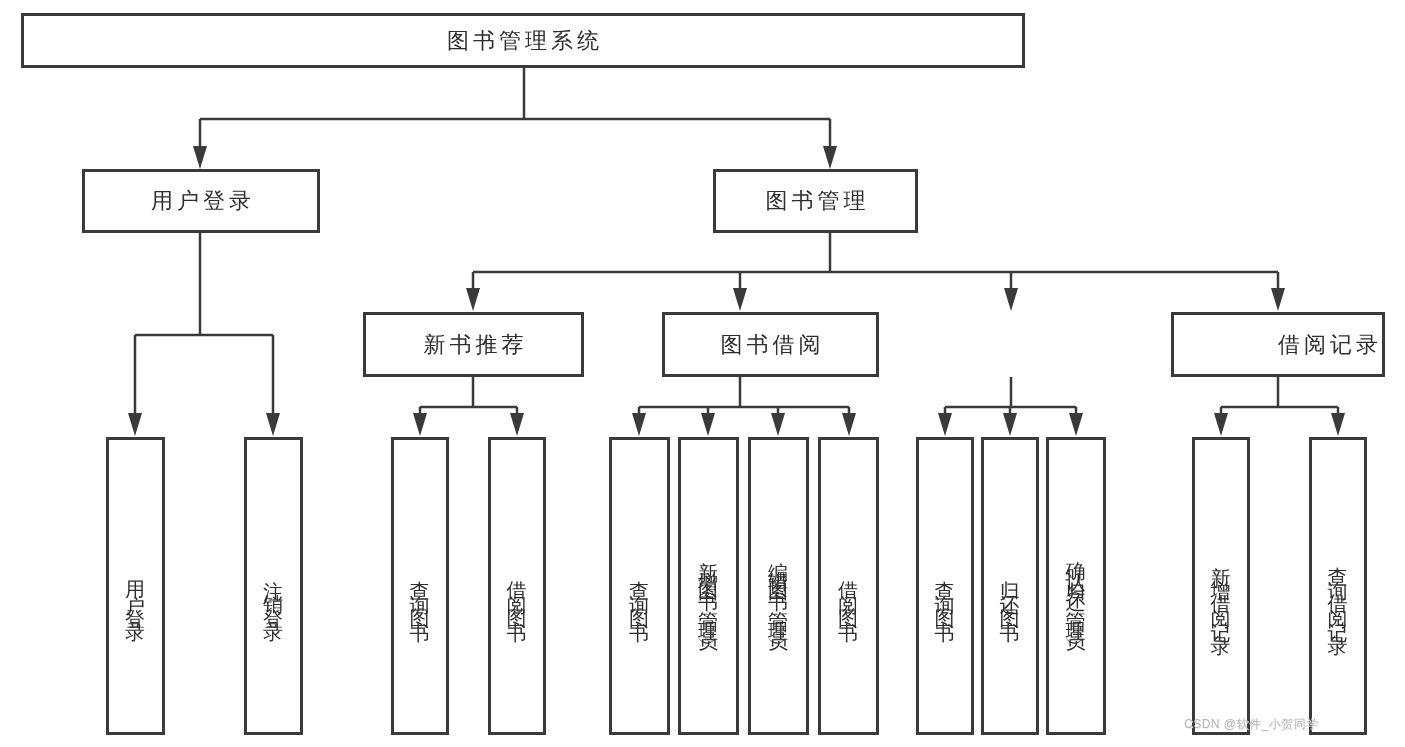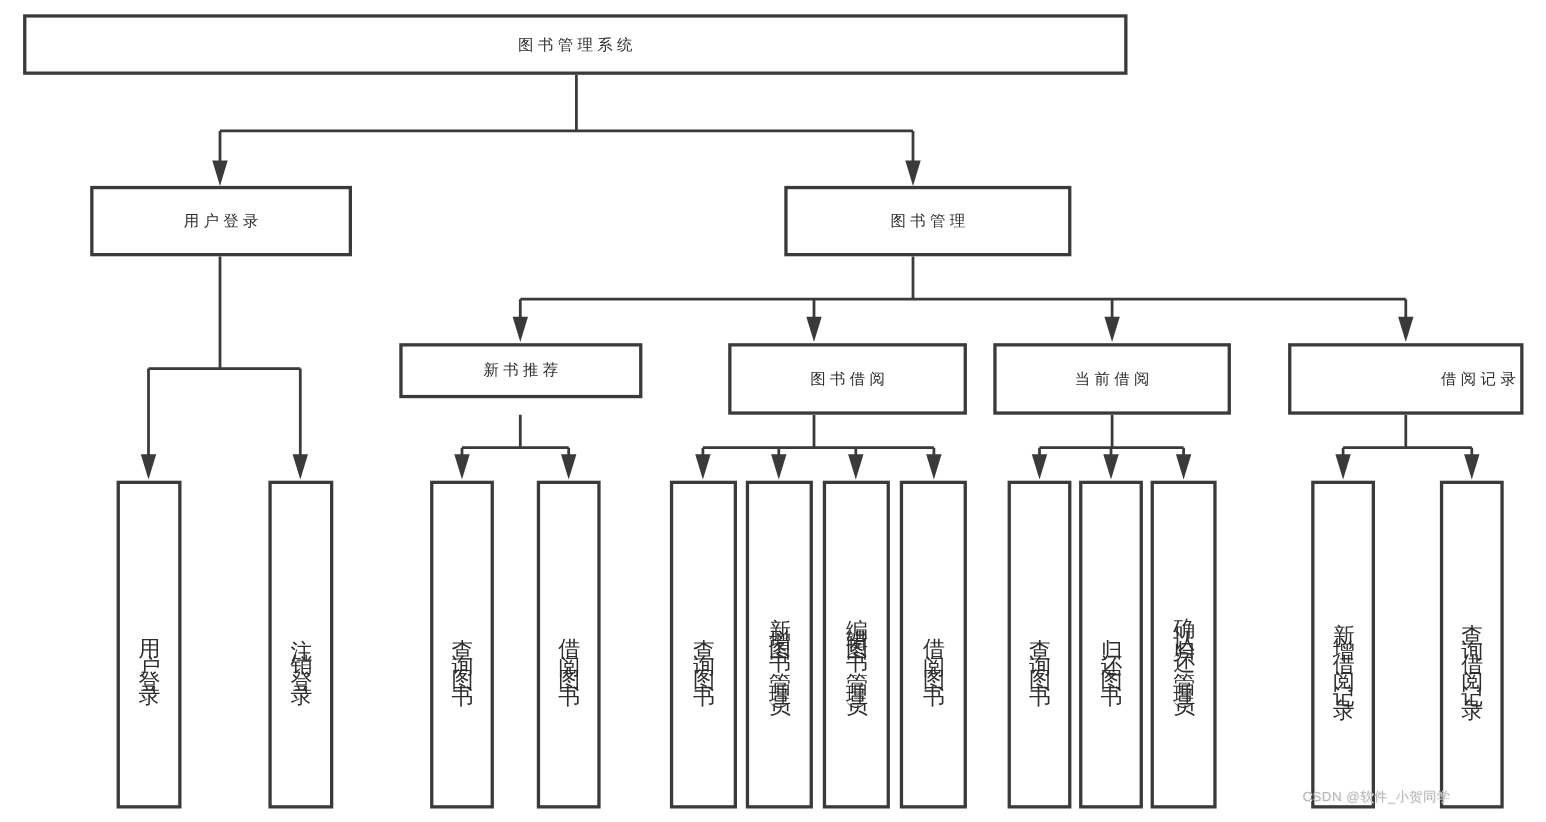--- a/index.html
+++ b/index.html
@@ -25,21 +25,21 @@
     position: absolute;
     box-sizing: border-box;
     border: 3px solid #3a3a3a;
     background: #ffffff;
     display: flex;
     align-items: center;
     justify-content: center;
     color: #2d2d2d;
   }
   .node.h {
-    font-size: 14px;
+    font-size: 22px;
     letter-spacing: 4px;
     white-space: nowrap;
   }
   .node.h .lbl { margin-left: 4px; } 
   .node.v {
     writing-mode: vertical-rl;
     text-orientation: mixed;
     font-size: 20px;
     letter-spacing: 14px;
     line-height: 1;
@@ -112,32 +112,29 @@
     </g>
   </svg>
 
   <div class="node h" style="left:21px; top:13px; width:1004px; height:55px;">
     <span class="lbl">图书管理系统</span>
   </div>
 
   <div class="node h" style="left:82px; top:169px; width:238px; height:64px;">
     <span class="lbl">用户登录</span>
   </div>
-  <div class="node h" style="left:713px; top:169px; width:261px; height:64px;">
+  <div class="node h" style="left:713px; top:169px; width:205px; height:64px;">
     <span class="lbl">图书管理</span>
   </div>
 
-  <div class="node h" style="left:363px; top:312px; width:221px; height:50px;">
+  <div class="node h" style="left:363px; top:312px; width:221px; height:65px;">
     <span class="lbl">新书推荐</span>
   </div>
   <div class="node h" style="left:632px; top:312px; width:217px; height:65px;margin-left:30px;">
     <span class="lbl">图书借阅</span>
-  </div>
-  <div class="node h" style="left:903px; top:312px; width:216px; height:65px;">
-    <span class="lbl">当前借阅</span>
   </div>
   <div class="node h" style="left:1171px; top:312px; width:214px; height:65px;justify-content:flex-end;">
     <span class="lbl">借阅记录</span>
   </div>
 
   <div class="node v" style="left:106px; top:437px; width:59px; height:298px;">
     <span class="lbl">用户登录</span>
   </div>
   <div class="node v" style="left:244px; top:437px; width:59px; height:298px;">
     <span class="lbl">注销登录</span>

